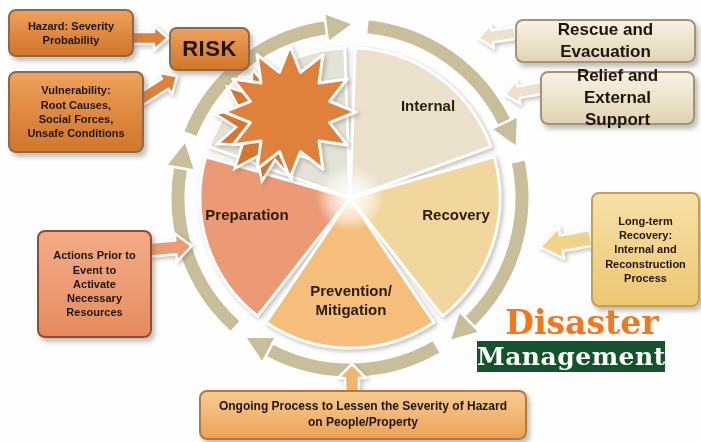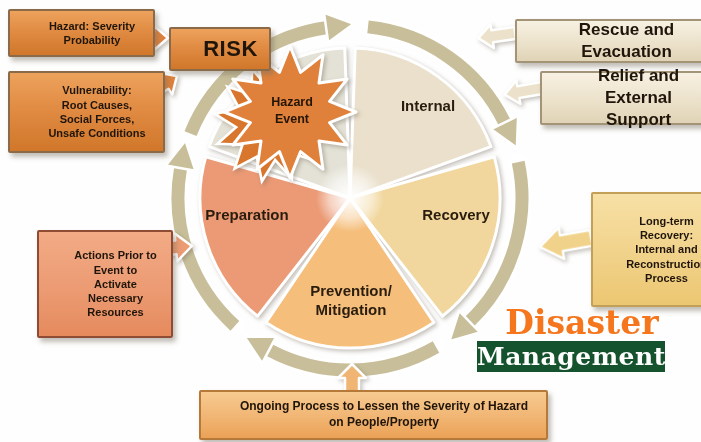--- a/index.html
+++ b/index.html
@@ -1,21 +1,21 @@
 <!DOCTYPE html>
 <html><head>
 <meta charset="utf-8">
 <style>
   html,body{margin:0;padding:0;background:#fff;}
   #canvas{position:relative;width:701px;height:442px;background:#fefefe;overflow:hidden;
           font-family:"Liberation Sans",sans-serif;}
   svg{position:absolute;left:0;top:0;}
-  .callout{position:absolute;border-radius:2px;display:flex;align-items:center;justify-content:center;
+  .callout{position:absolute;border-radius:8px;display:flex;align-items:center;justify-content:center;
            text-align:center;font-weight:bold;color:#20150a;white-space:pre-line;line-height:1.3;
-           box-shadow:3px 4px 5px rgba(120,110,95,.45);padding-left:21px;}
+           box-shadow:3px 4px 5px rgba(120,110,95,.45);}
   .box-orange{background:linear-gradient(180deg,#eda25c 0%,#e08a42 48%,#d0772a 100%);border:2px solid #8a6a48;}
   .box-cream {background:linear-gradient(180deg,#f7f1e2 0%,#ece2cb 55%,#e0d3b6 100%);border:2px solid #a39377;}
   .box-gold  {background:linear-gradient(180deg,#f7e0a6 0%,#f1d28a 55%,#ecc772 100%);border:2px solid #c3a057;}
   .box-salmon{background:linear-gradient(180deg,#f2ab85 0%,#ec9b73 55%,#e58a5d 100%);border:2px solid #8f4c35;}
   .box-amber {background:linear-gradient(180deg,#f7ca90 0%,#f1b573 55%,#eba257 100%);border:2px solid #b5793a;}
   .fs11{font-size:11px;} .fs115{font-size:17px;} .fs12{font-size:12px;}
   .risk-box{font-size:22px;letter-spacing:.5px;}
   .seg-label{position:absolute;transform:translate(-50%,-50%);font-weight:bold;font-size:15px;
              color:#2a1d0e;text-align:center;white-space:pre-line;line-height:1.25;}
   .star-label{position:absolute;transform:translate(-50%,-50%);font-weight:bold;font-size:12.5px;
@@ -86,22 +86,20 @@
       <polygon points="146,243 176,243 176,236 192,250 176,264 176,257 146,257" transform="rotate(-5 146 250)" fill="#ec9b73"></polygon>
       <polygon points="345,392 345,378 338,378 352,364 366,378 359,378 359,392" fill="#f1b573"></polygon>
     </g>
   </svg>
 
   <div class="seg-label" style="left:428px;top:106px;">Internal</div>
   <div class="seg-label" style="left:456px;top:215px;">Recovery</div>
   <div class="seg-label" style="left:351px;top:301px;">Prevention/
 Mitigation</div>
   <div class="seg-label" style="left:247px;top:215px;">Preparation</div>
-  <div class="star-label" style="left:292px;top:111px;">Hazard
-Event</div>
 
   <div class="callout box-orange fs11" style="left:8px;top:9px;width:122px;height:44px;">Hazard: Severity
 Probability</div>
   <div class="callout box-orange fs11" style="left:8px;top:71px;width:132px;height:78px;">Vulnerability:
 Root Causes,
 Social Forces,
 Unsafe Conditions</div>
   <div class="callout box-orange risk-box" style="left:169px;top:27px;width:77px;height:40px;">RISK</div>
   <div class="callout box-cream fs115" style="left:515px;top:19px;width:177px;height:40px;">Rescue and Evacuation</div>
   <div class="callout box-cream fs115" style="left:540px;top:71px;width:151px;height:50px;">Relief and External

